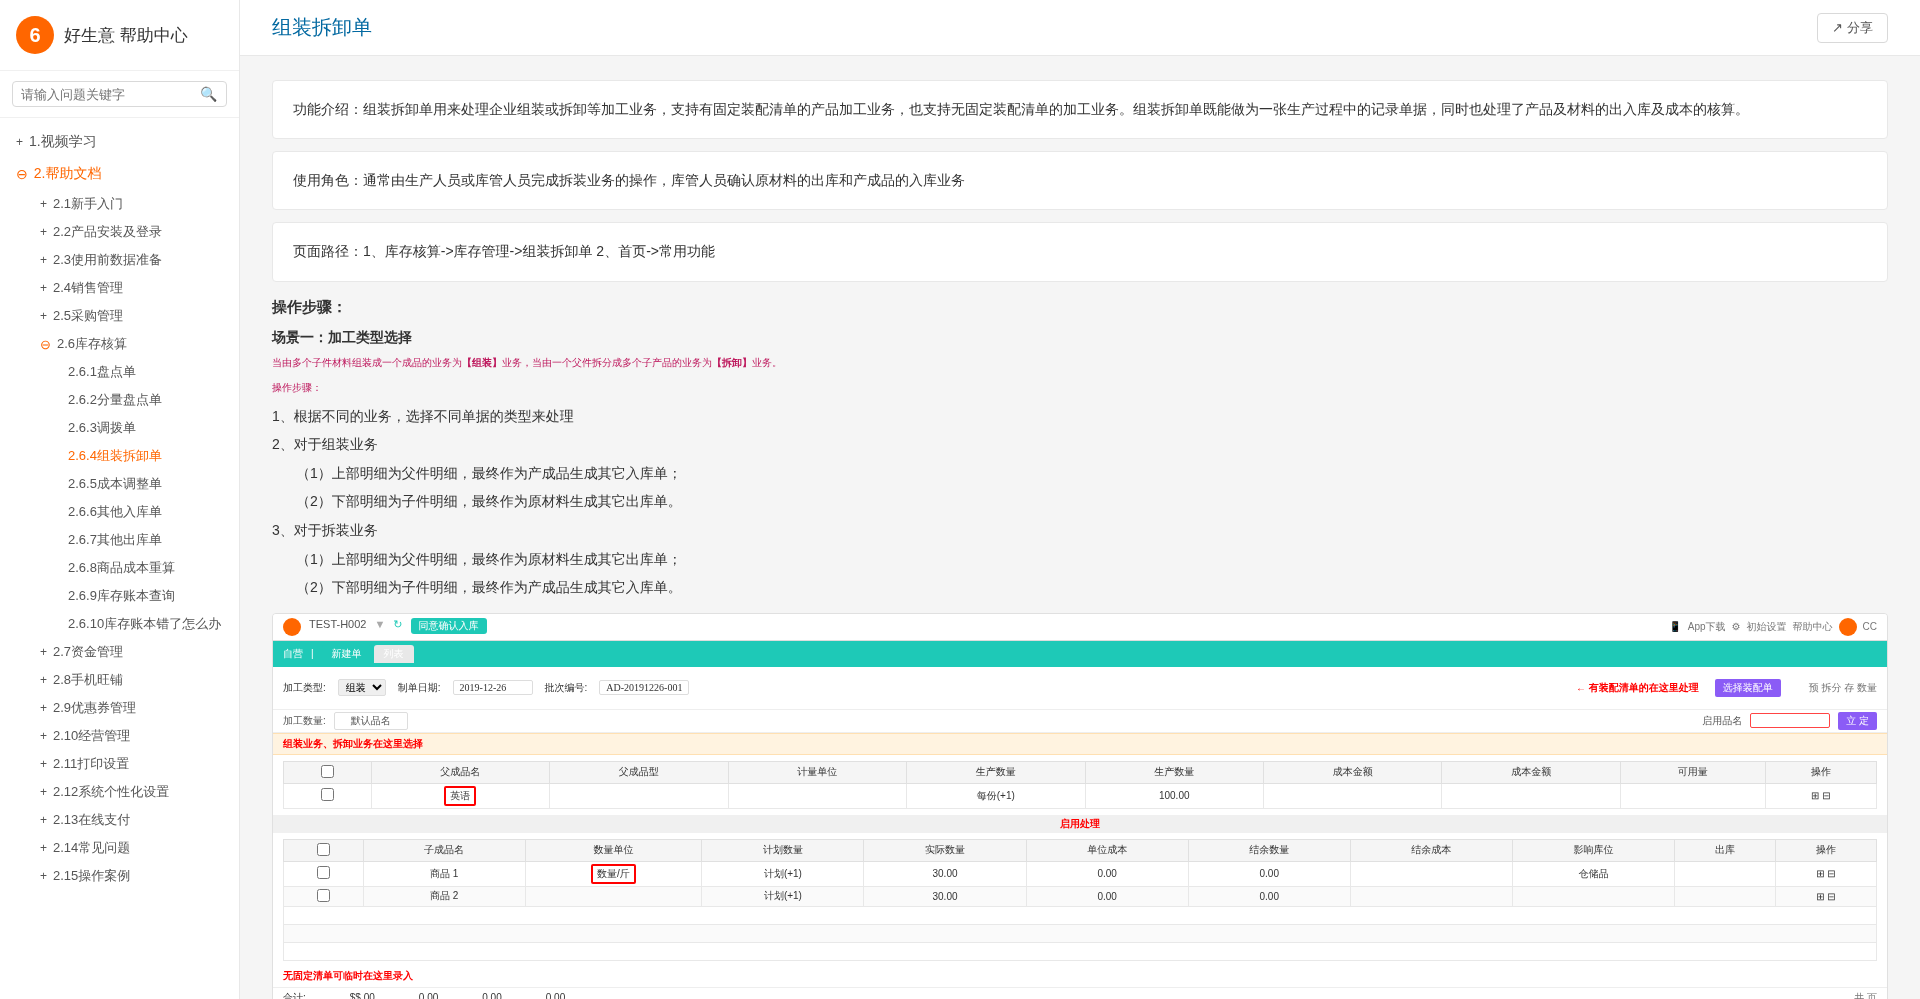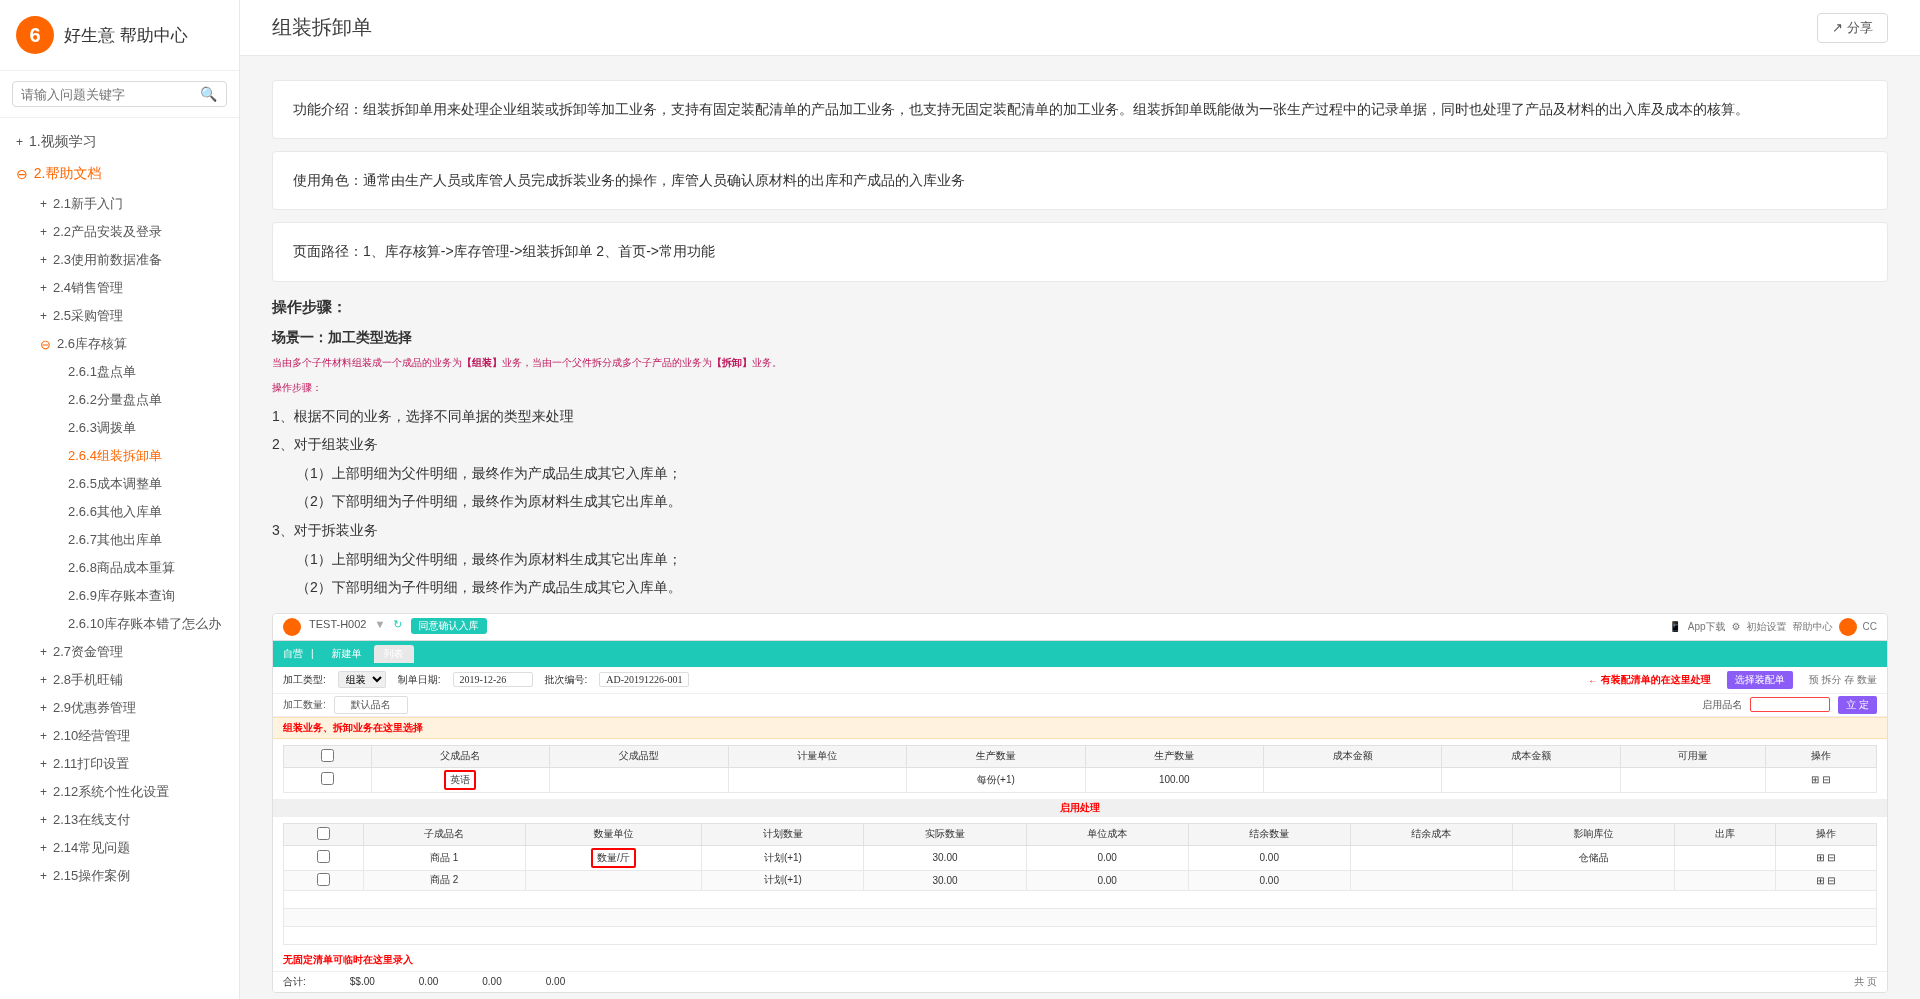--- a/index.html
+++ b/index.html
@@ -87,21 +87,21 @@
       background: #f5f5f5;
     }
     #topbar {
       background: #fff;
       border-bottom: 1px solid #e8e8e8;
       padding: 0 32px;
       height: 56px;
       display: flex; align-items: center; justify-content: space-between;
       flex-shrink: 0;
     }
-    #page-title-text { font-size: 20px; font-weight: 500; color: #404040; }
+    #page-title-text { font-size: 20px; font-weight: 500; color: #0369a1; }
     .share-btn {
       display: flex; align-items: center; gap: 4px;
       border: 1px solid #d9d9d9; border-radius: 4px;
       padding: 5px 14px; cursor: pointer; font-size: 13px; color: #555;
       background: #fff;
     }
 
     #content-area {
       flex: 1;
       overflow-y: auto;
@@ -184,21 +184,21 @@
     }
     .mock-tab.active { background: #1ec9b7; color: #fff; }
     .mock-nav-bar {
       background: #1ec9b7;
       padding: 4px 10px;
       display: flex; align-items: center; gap: 8px;
       font-size: 10px; color: #fff;
     }
     .mock-fields-row {
       background: #fff;
-      padding: 4px 10px;
+      padding: 12px 10px;
       display: flex; gap: 12px;
       font-size: 10px;
       align-items: center;
       border-bottom: 1px solid #eee;
       justify-content: flex-end;
     }
     .mock-field-val {
       border: 1px solid #ddd; padding: 1px 6px; border-radius: 2px; min-width: 80px; font-size: 10px; font-family: Liberation Serif, serif;
     }
     .mock-btn-orange { background: #8b5cf6; color: #fff; border: none; padding: 2px 8px; border-radius: 2px; font-size: 10px; cursor: pointer; }
@@ -448,21 +448,21 @@
           <span>制单日期:</span>
           <span class="mock-field-val">2019-12-26</span>
           <span>批次编号:</span>
           <span class="mock-field-val">AD-20191226-001</span>
           <span style="flex:1;"></span>
 
           <span class="mock-annotation" style="margin-right:4px;">
             ← <span>有装配清单的在这里处理</span>
           </span>
           <button class="mock-btn-orange">选择装配单</button>
-          <span style="font-size:10px; color:#777; margin-left:4px;">预 拆分 存 数量</span>
+          <span style="font-size:10px; color:#777; margin-left:16px;">预 拆分 存 数量</span>
         </div>
 
         <div style="padding: 2px 10px; background:#fff; font-size:10px; color:#555; display:flex; align-items:center; gap:8px; border-bottom:1px solid #eee;">
           <span>加工数量:</span>
           <span style="border:1px solid #ddd; padding:1px 16px; border-radius:2px;">默认品名</span>
           <span style="flex:1;"></span>
           <span style="color:#555;">启用品名</span>
           <input type="text" style="border: 1px solid rgb(255, 68, 68); width: 80px; font-size: 10px; padding: 1px 3px; border-radius: 2px;">
           <button class="mock-btn-orange" style="font-size:10px;">立 定</button>
         </div>

